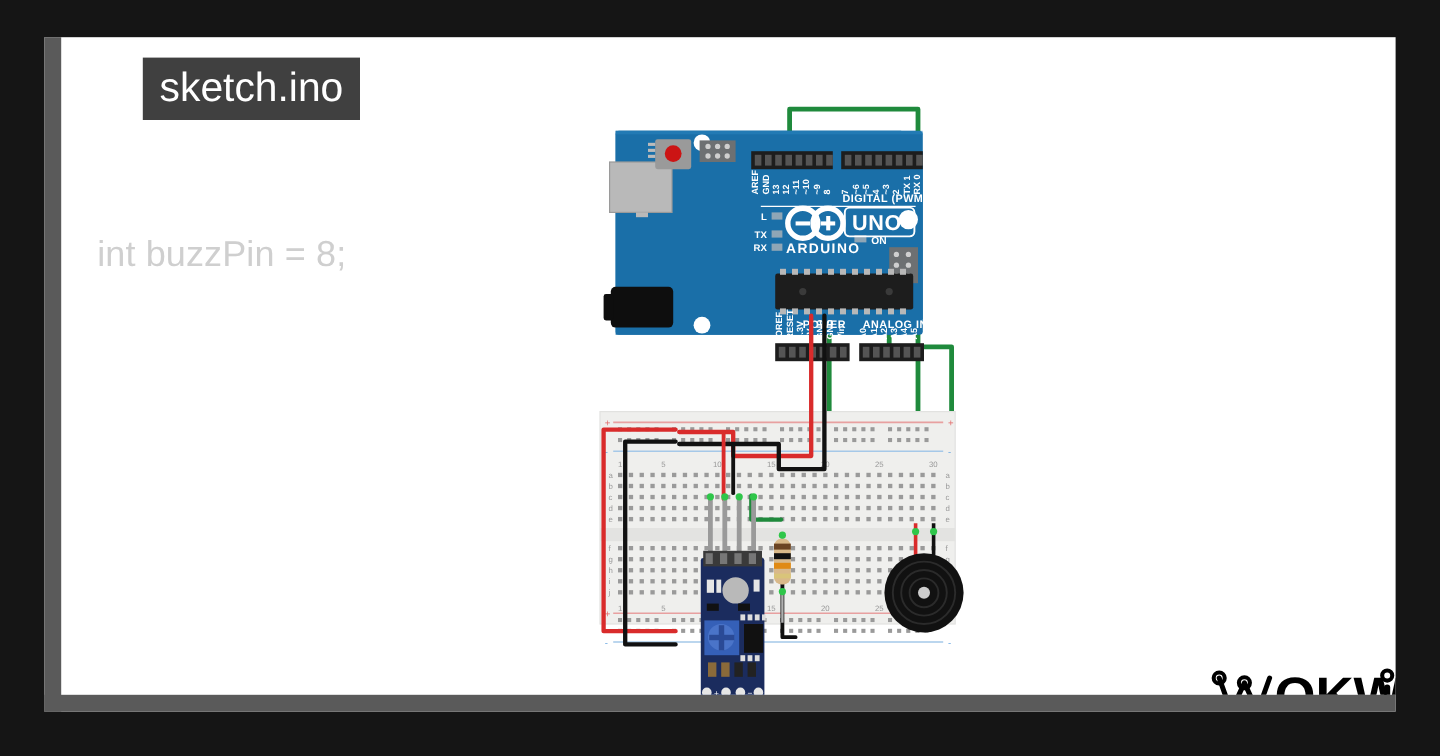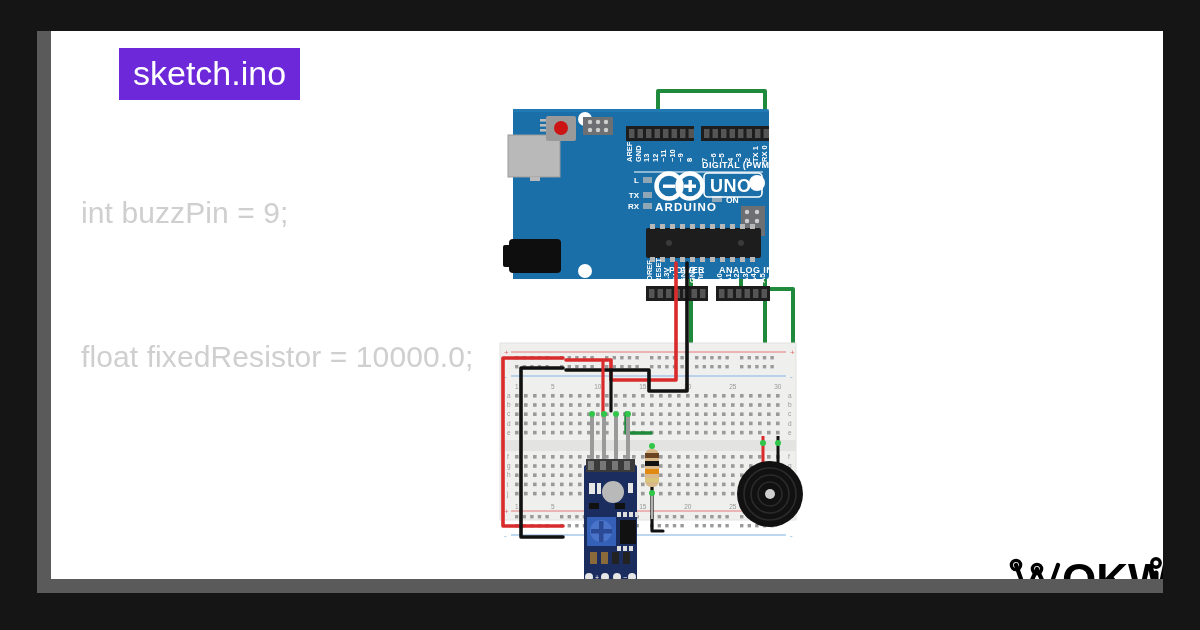--- a/index.html
+++ b/index.html
@@ -31,21 +31,21 @@
     line-height: 48px;
     white-space: pre;
     font-family: "Liberation Sans", sans-serif;
     letter-spacing: .1px;
   }
   .code-line { height: 48px; }
 
   
   #tab {
     position: absolute; left: 68px; top: 17px;
-    background: #6d28d9;
+    background: #404040;
     color: #ffffff;
     font-size: 34px;
     line-height: 50px;
     padding: 0 14px 2px 14px;
     height: 52px;
     z-index: 40;
     font-family: "Liberation Sans", sans-serif;
   }
 
   
@@ -886,22 +886,21 @@
           <text class="lbl" x="572" y="549" fill="#ffffff" font-size="7">−</text>
           <circle cx="581" cy="546" r="4" fill="#e6e6e6"></circle>
 
           <line x1="554" y1="548" x2="554" y2="562" stroke="#9a9a9a" stroke-width="3"></line>
           <line x1="566" y1="548" x2="566" y2="562" stroke="#9a9a9a" stroke-width="3"></line>
           <rect x="550" y="560" width="22" height="9" fill="#d92b2b"></rect>
         </g>
       </svg>
 
       <div id="code">
-        <div class="code-line">int buzzPin = 9;</div>
-        <div class="code-line">float fixedResistor = 10000.0;</div>
+        <div class="code-line">int buzzPin = 8;</div>
         
         
         
         
         
         
         
       </div>
 
       <svg id="wokwi" viewBox="0 0 160 58">

